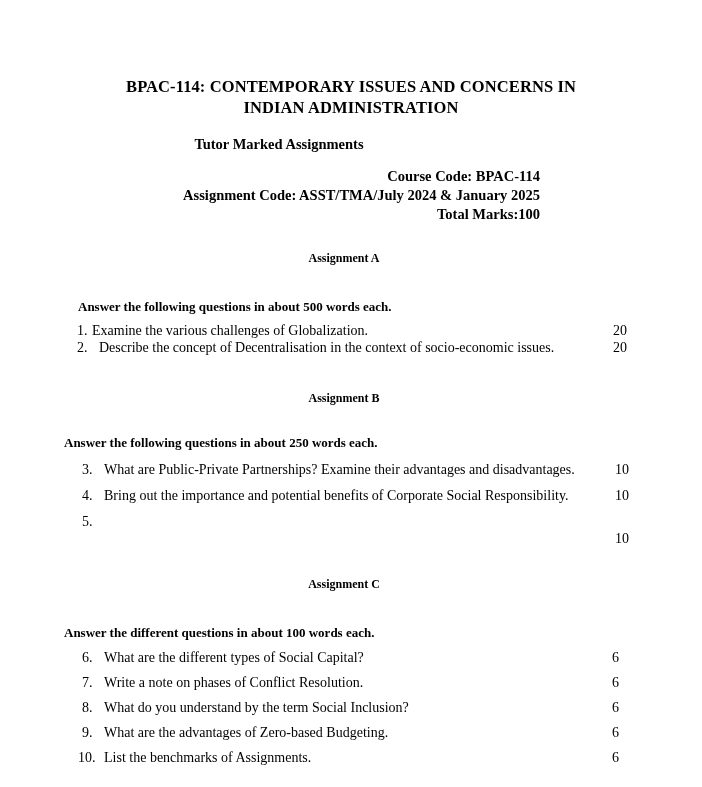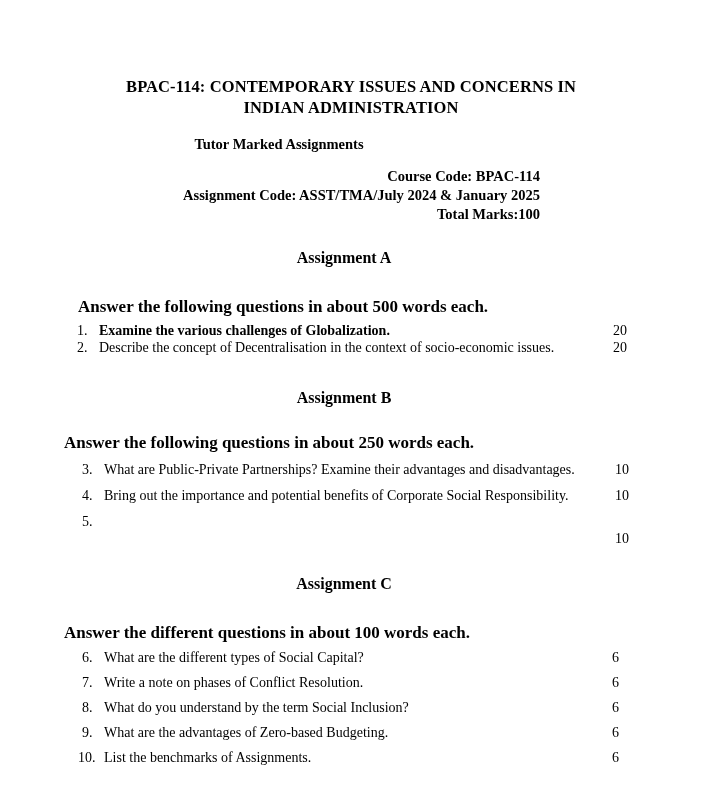--- a/index.html
+++ b/index.html
@@ -62,29 +62,29 @@
   }
   .course-block div { white-space: nowrap; }
 
   
   .section-heading {
     position: absolute;
     left: 0;
     width: 688px;
     text-align: center;
     font-weight: bold;
-    font-size: 16px;
+    font-size: 12px;
     line-height: 18px;
   }
 
   
   .instruction {
     position: absolute;
     font-weight: bold;
-    font-size: 17px;
+    font-size: 13px;
     line-height: 18px;
     white-space: nowrap;
   }
 
   
   .qrow {
     position: absolute;
     font-size: 14px;
     line-height: 17px;
   }
@@ -124,21 +124,21 @@
     <div>Course Code: BPAC-114</div>
     <div>Assignment Code: ASST/TMA/July 2024 &amp; January 2025</div>
     <div>Total Marks:100</div>
   </div>
 
   <div class="section-heading" style="top:249px;">Assignment A</div>
   <div class="instruction" style="top:298px; left:78px;">Answer the following questions in about 500 words each.</div>
 
   <div class="qrow" style="top:322px; left:77px; width:560px;">
     <span class="qnum">1.</span>
-    <span class="qtext" style="margin-left:22px;font-weight:bold;">Examine the various challenges of Globalization.</span>
+    <span class="qtext" style="margin-left:15px;">Examine the various challenges of Globalization.</span>
     <span class="qmarks" style="left:536px;">20</span>
   </div>
 
   <div class="qrow" style="top:339px; left:77px; width:560px;">
     <span class="qnum">2.</span>
     <span class="qtext" style="margin-left:22px;">Describe the concept of Decentralisation in the context of socio-economic issues.</span>
     <span class="qmarks" style="left:536px;">20</span>
   </div>
 
   <div class="section-heading" style="top:389px;">Assignment B</div>

